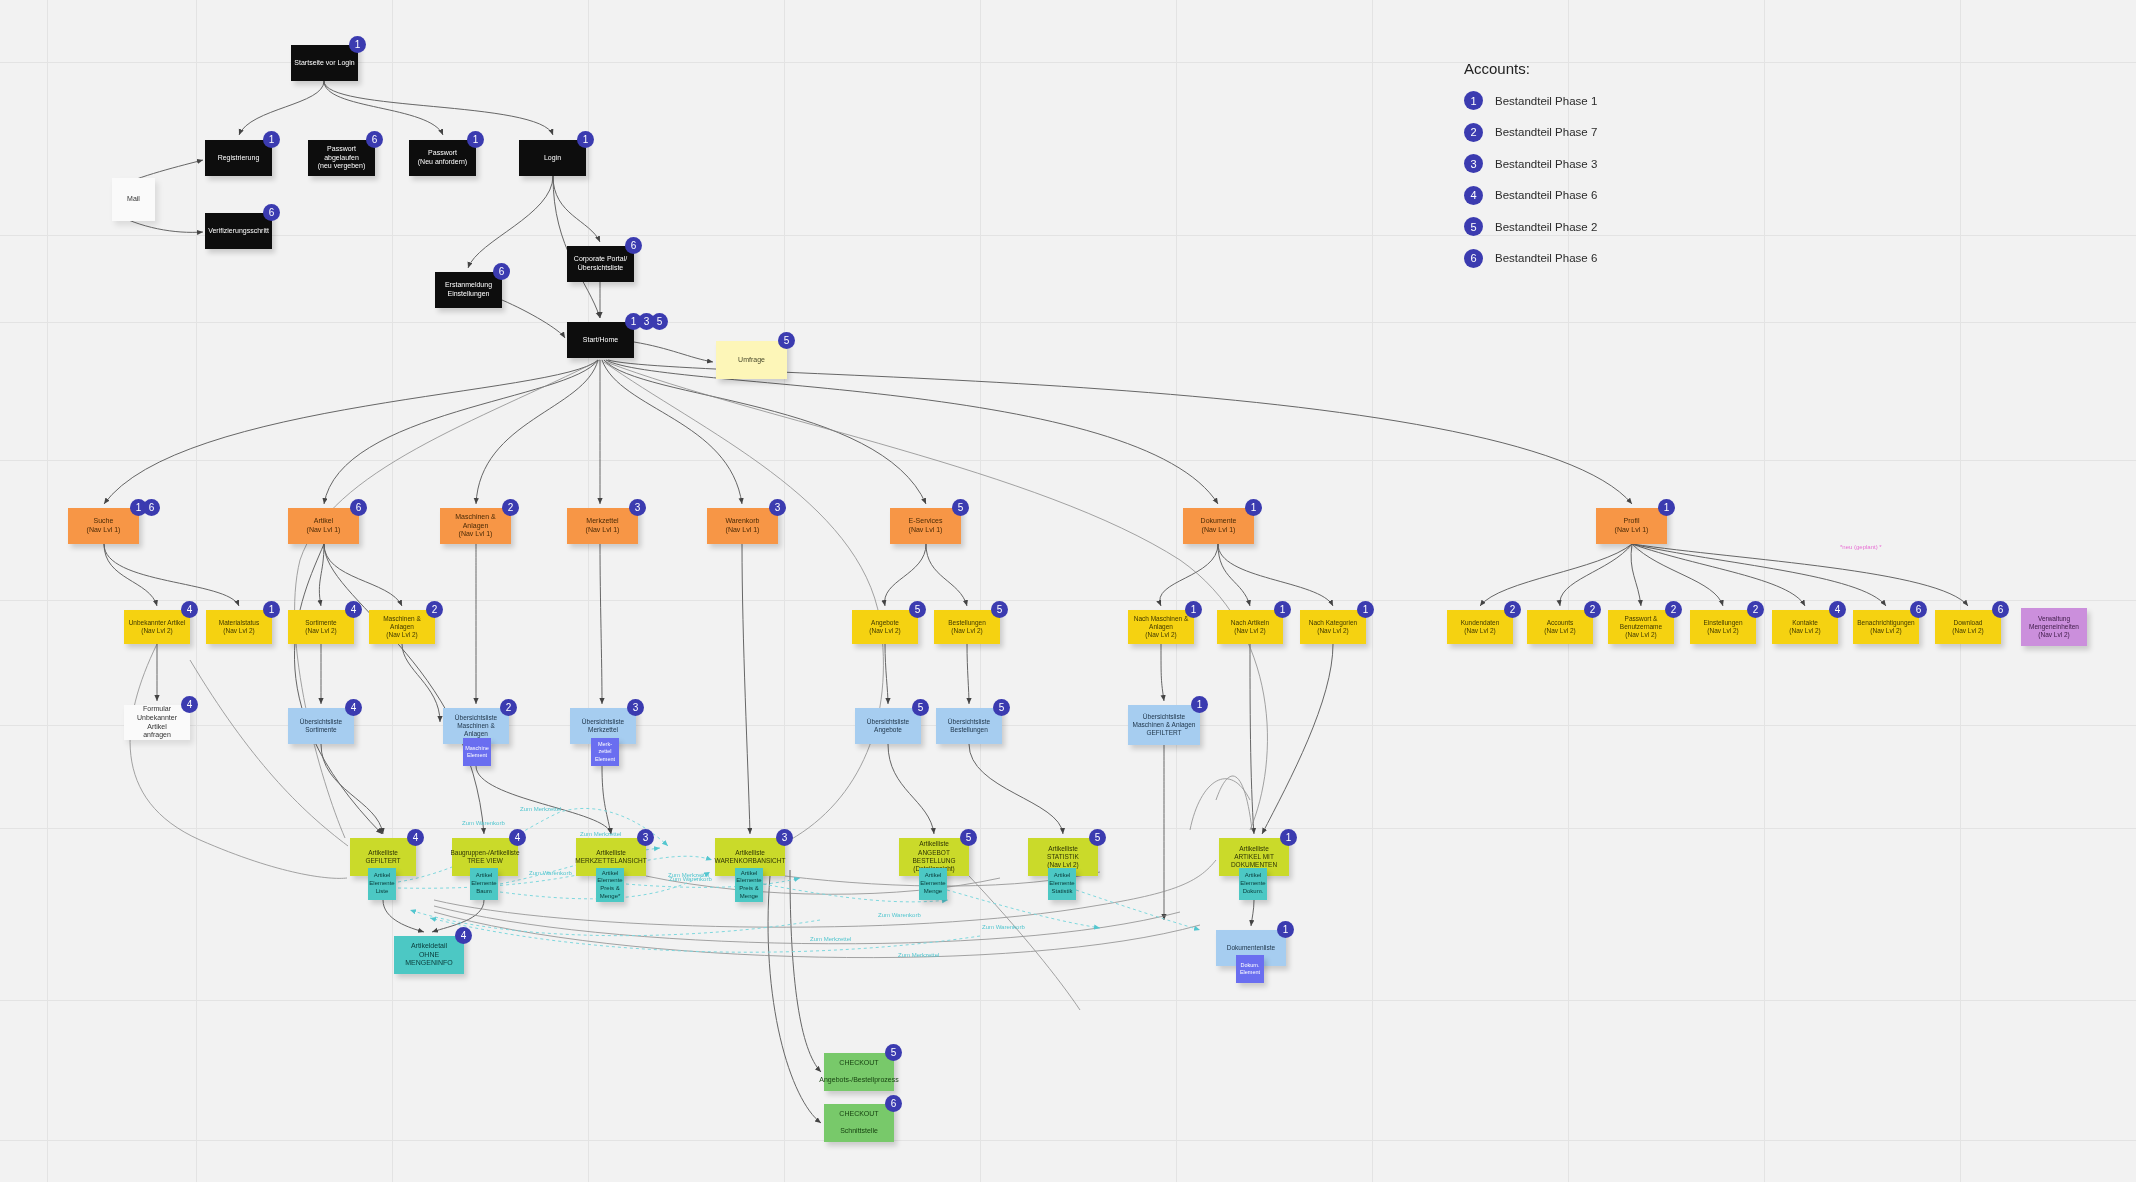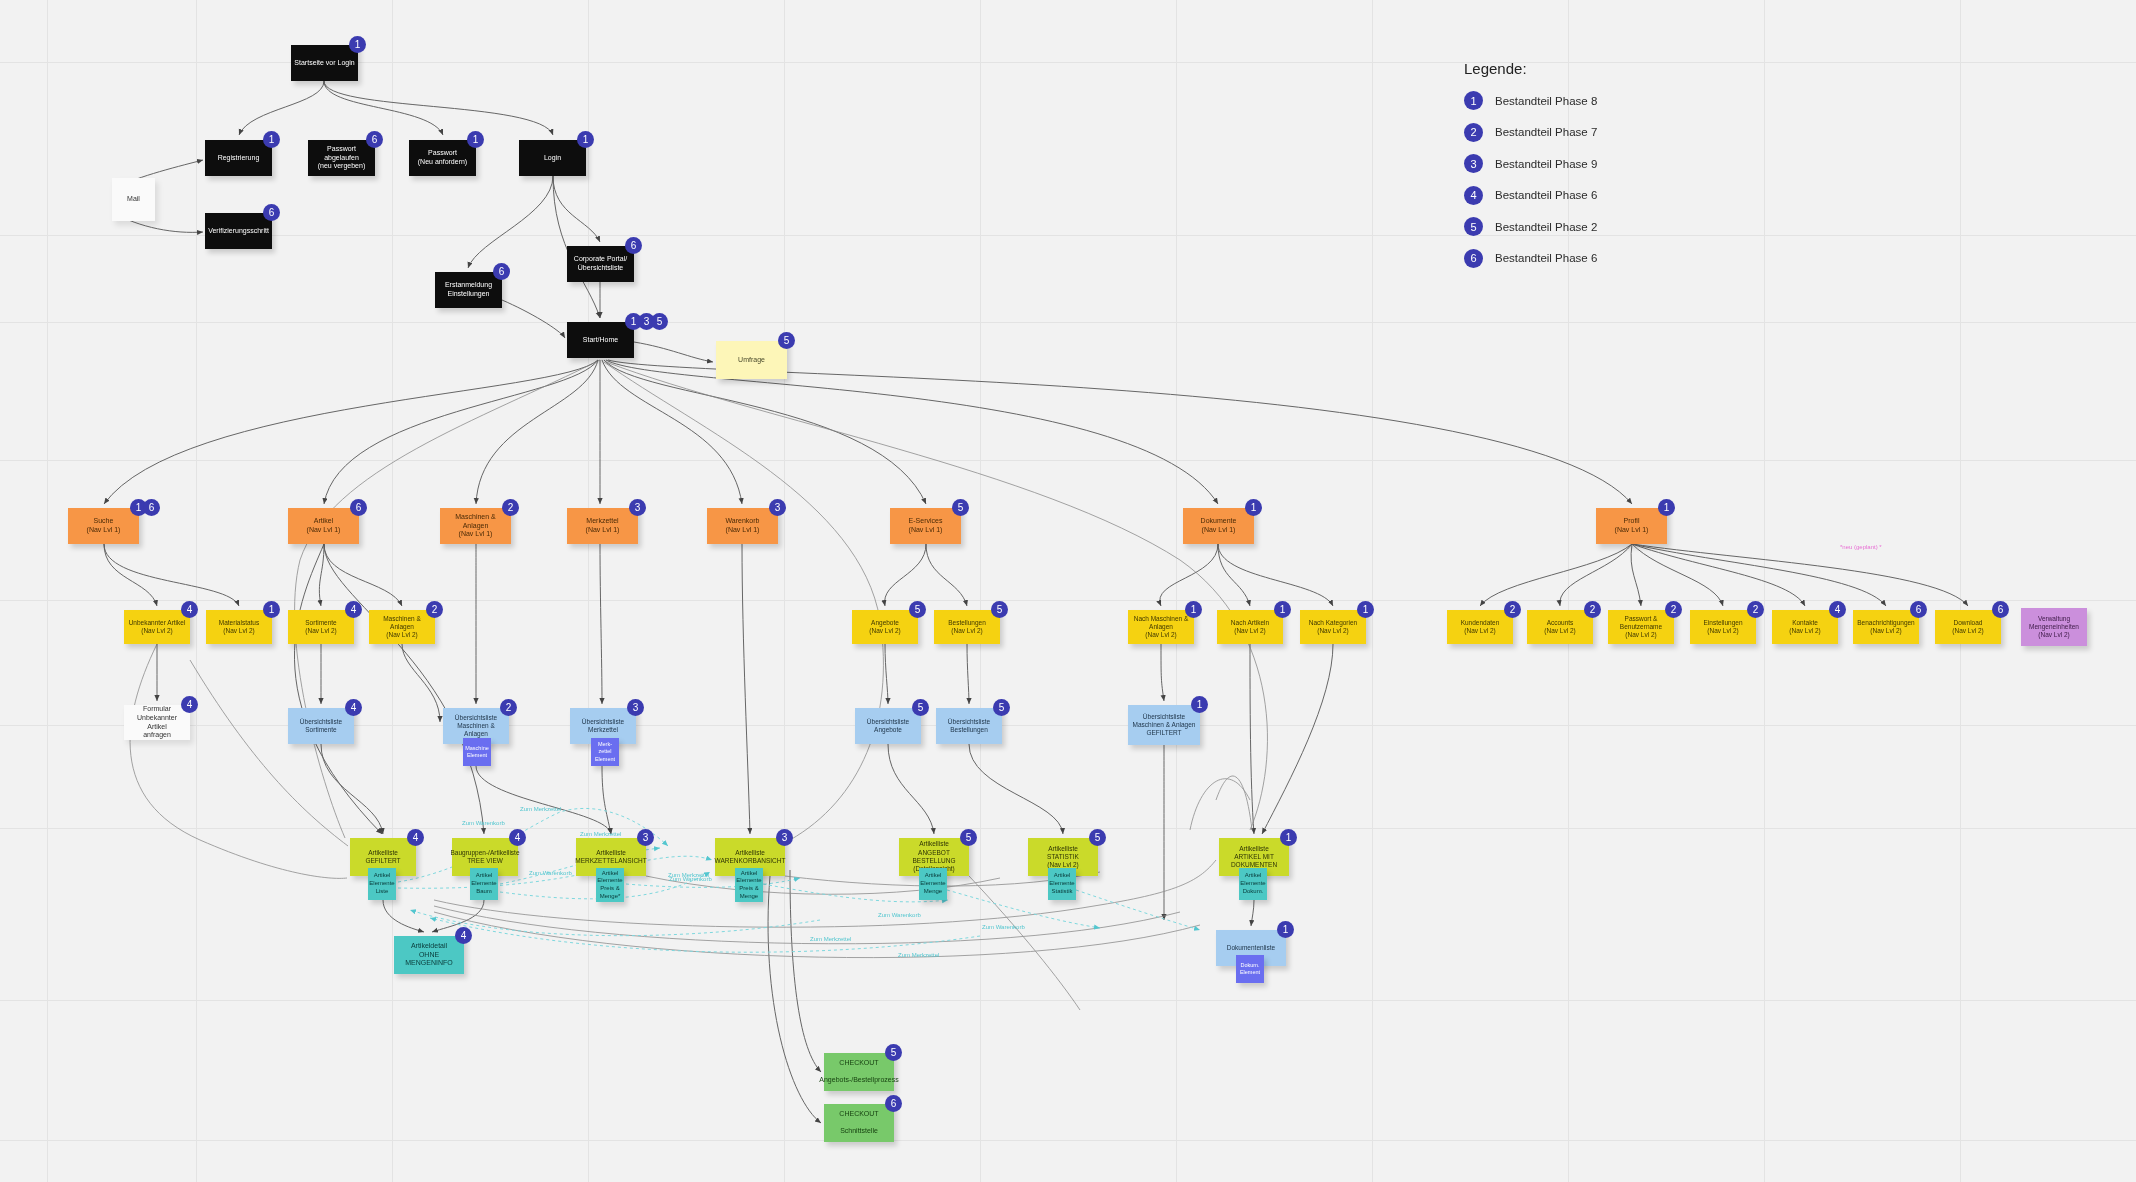--- a/index.html
+++ b/index.html
@@ -416,33 +416,33 @@
       <div style="position: absolute; font-size: 6px; color: rgb(83, 198, 207); white-space: nowrap; z-index: 5; left: 878px; top: 912px;">Zum Warenkorb</div>
       <div style="position: absolute; font-size: 6px; color: rgb(83, 198, 207); white-space: nowrap; z-index: 5; left: 982px; top: 924px;">Zum Warenkorb</div>
       <div style="position: absolute; font-size: 6px; color: rgb(83, 198, 207); white-space: nowrap; z-index: 5; left: 810px; top: 936px;">Zum Merkzettel</div>
       <div style="position: absolute; font-size: 6px; color: rgb(83, 198, 207); white-space: nowrap; z-index: 5; left: 898px; top: 952px;">Zum Merkzettel</div>
     </div>
   <div id="anno-layer">
       <div class="anno" style="left: 1840px; top: 544px;">*neu (geplant) *</div>
     </div>
 
   <div class="legend">
-    <h2>Legende:</h2>
+    <h2>Accounts:</h2>
     <div id="legend-items">
         <div class="legend-row">
           <div class="lb">1</div>
-          <div class="lt">Bestandteil Phase 8</div>
+          <div class="lt">Bestandteil Phase 1</div>
         </div>
         <div class="legend-row">
           <div class="lb">2</div>
           <div class="lt">Bestandteil Phase 7</div>
         </div>
         <div class="legend-row">
           <div class="lb">3</div>
-          <div class="lt">Bestandteil Phase 9</div>
+          <div class="lt">Bestandteil Phase 3</div>
         </div>
         <div class="legend-row">
           <div class="lb">4</div>
           <div class="lt">Bestandteil Phase 6</div>
         </div>
         <div class="legend-row">
           <div class="lb">5</div>
           <div class="lt">Bestandteil Phase 2</div>
         </div>
         <div class="legend-row">

